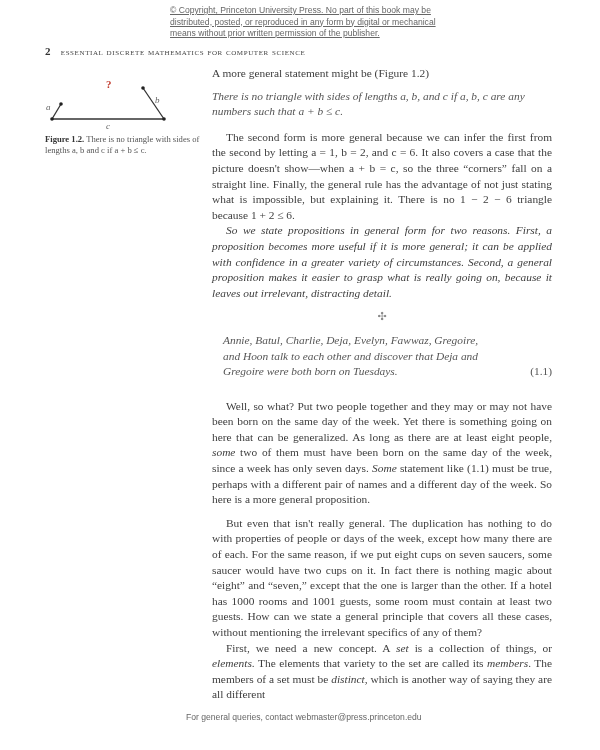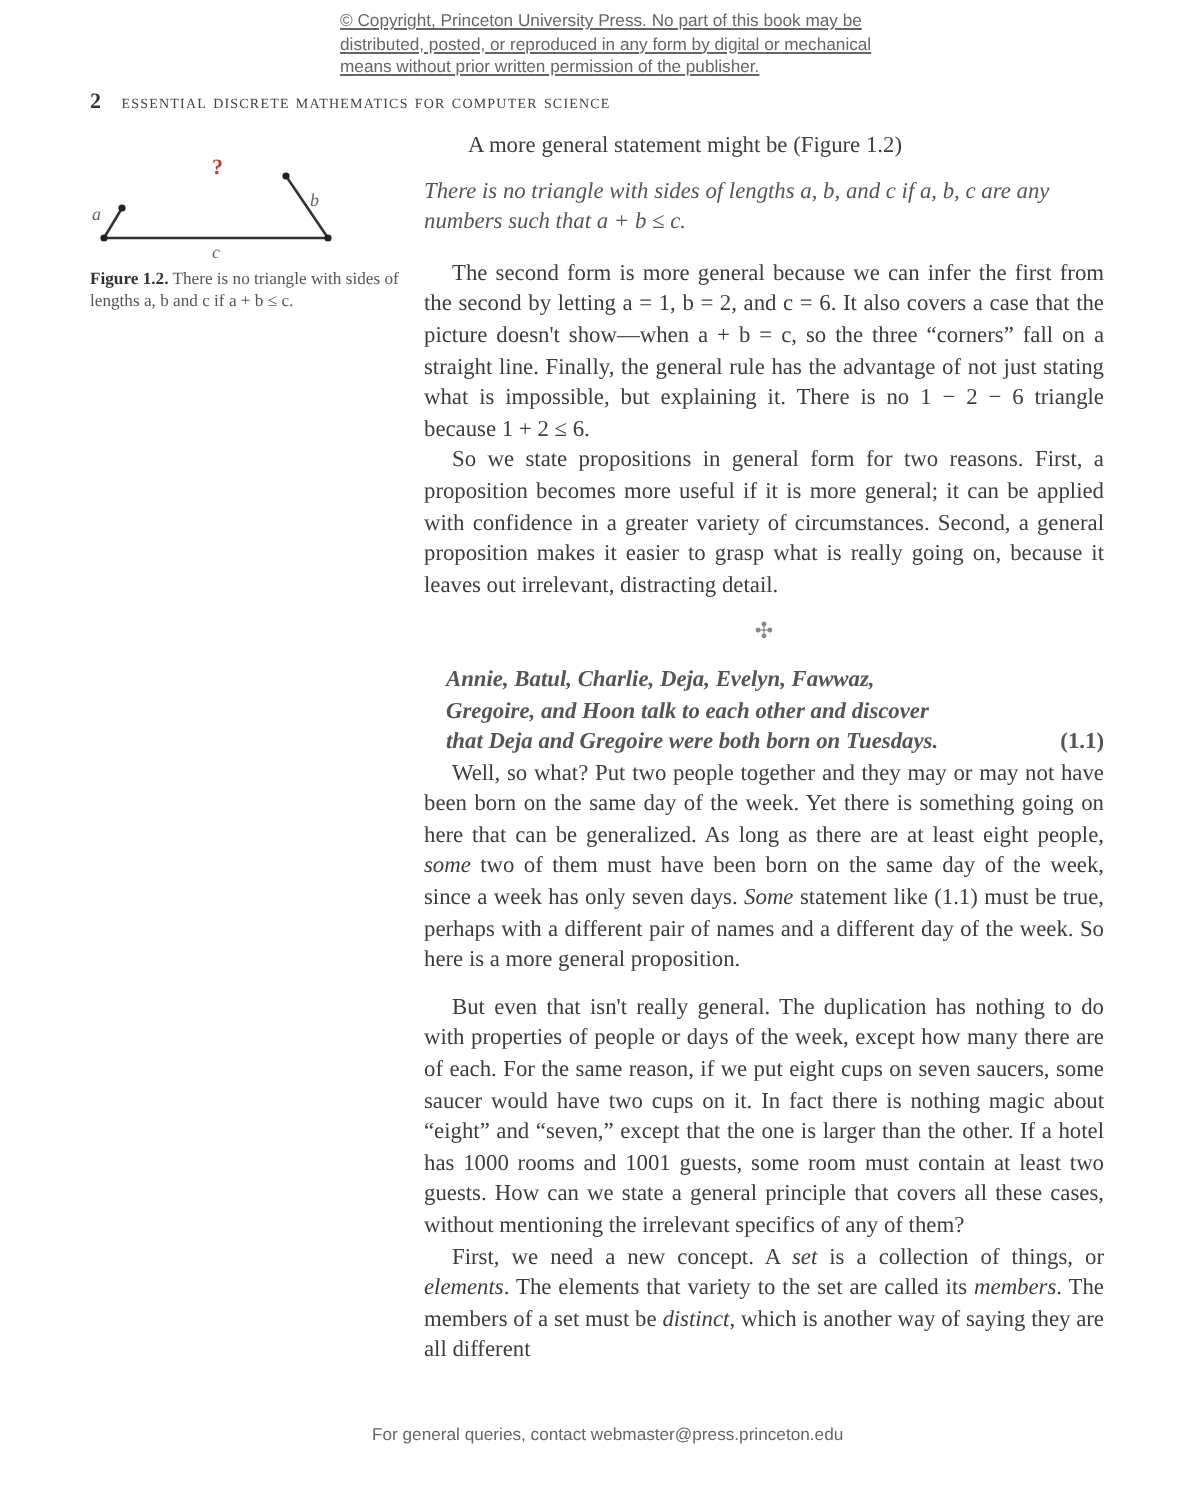--- a/index.html
+++ b/index.html
@@ -56,26 +56,26 @@
   <span style="position:absolute;left:125px;top:17px;font-size:9px;font-style:italic;color:#666;">b</span>
   <span style="position:absolute;left:76px;top:43px;font-size:9px;font-style:italic;color:#666;">c</span>
 </div>
 
 <div class="caption">
   <span class="label">Figure 1.2.</span>
   <span>There is no triangle with sides of lengths a, b and c if a + b ≤ c.</span>
 </div>
 
 <div class="main">
-  <p style="margin-bottom:7px;margin-left:22px;">A more general statement might be (Figure 1.2)</p>
+  <p style="margin-bottom:7px;">A more general statement might be (Figure 1.2)</p>
   <p class="block" style="margin-bottom:10px;">There is no triangle with sides of lengths a, b, and c if a, b, c are any numbers such that a + b ≤ c.</p>
   <p class="indent">The second form is more general because we can infer the first from the second by letting a = 1, b = 2, and c = 6. It also covers a case that the picture doesn't show—when a + b = c, so the three “corners” fall on a straight line. Finally, the general rule has the advantage of not just stating what is impossible, but explaining it. There is no 1 − 2 − 6 triangle because 1 + 2 ≤ 6.</p>
-  <p class="indent" style="margin-bottom:8px;">So we state propositions in general form for two reasons. First, a proposition becomes more useful if it is more general; it can be applied with confidence in a greater variety of circumstances. Second, a general proposition makes it easier to grasp what is really going on, because it leaves out irrelevant, distracting detail.</p>
+  <p class="indent" style="margin-bottom:8px;font-style:italic;">So we state propositions in general form for two reasons. First, a proposition becomes more useful if it is more general; it can be applied with confidence in a greater variety of circumstances. Second, a general proposition makes it easier to grasp what is really going on, because it leaves out irrelevant, distracting detail.</p>
   <p class="ornament" style="margin-bottom:8px;">✣</p>
-  <div class="block-eq" style="margin-bottom:0;font-weight:bold;">
+  <div class="block-eq" style="margin-bottom:19px;">
     <span style="display:inline-block;width:260px;">Annie, Batul, Charlie, Deja, Evelyn, Fawwaz, Gregoire, and Hoon talk to each other and discover that Deja and Gregoire were both born on Tuesdays.</span>
     <span class="eqnum">(1.1)</span>
   </div>
   <p class="indent" style="margin-bottom:8px;">
     <span>Well, so what? Put two people together and they may or may not have been born on the same day of the week. Yet there is something going on here that can be generalized. As long as there are at least eight people, </span><em>some</em><span> two of them must have been born on the same day of the week, since a week has only seven days. </span><em>Some</em><span> statement like (1.1) must be true, perhaps with a different pair of names and a different day of the week. So here is a more general proposition.</span>
   </p>
   <p class="indent">But even that isn't really general. The duplication has nothing to do with properties of people or days of the week, except how many there are of each. For the same reason, if we put eight cups on seven saucers, some saucer would have two cups on it. In fact there is nothing magic about “eight” and “seven,” except that the one is larger than the other. If a hotel has 1000 rooms and 1001 guests, some room must contain at least two guests. How can we state a general principle that covers all these cases, without mentioning the irrelevant specifics of any of them?</p>
   <p class="indent">
     <span>First, we need a new concept. A </span><em>set</em><span> is a collection of things, or </span><em>elements</em><span>. The elements that variety to the set are called its </span><em>members</em><span>. The members of a set must be </span><em>distinct</em><span>, which is another way of saying they are all different</span>
   </p>

